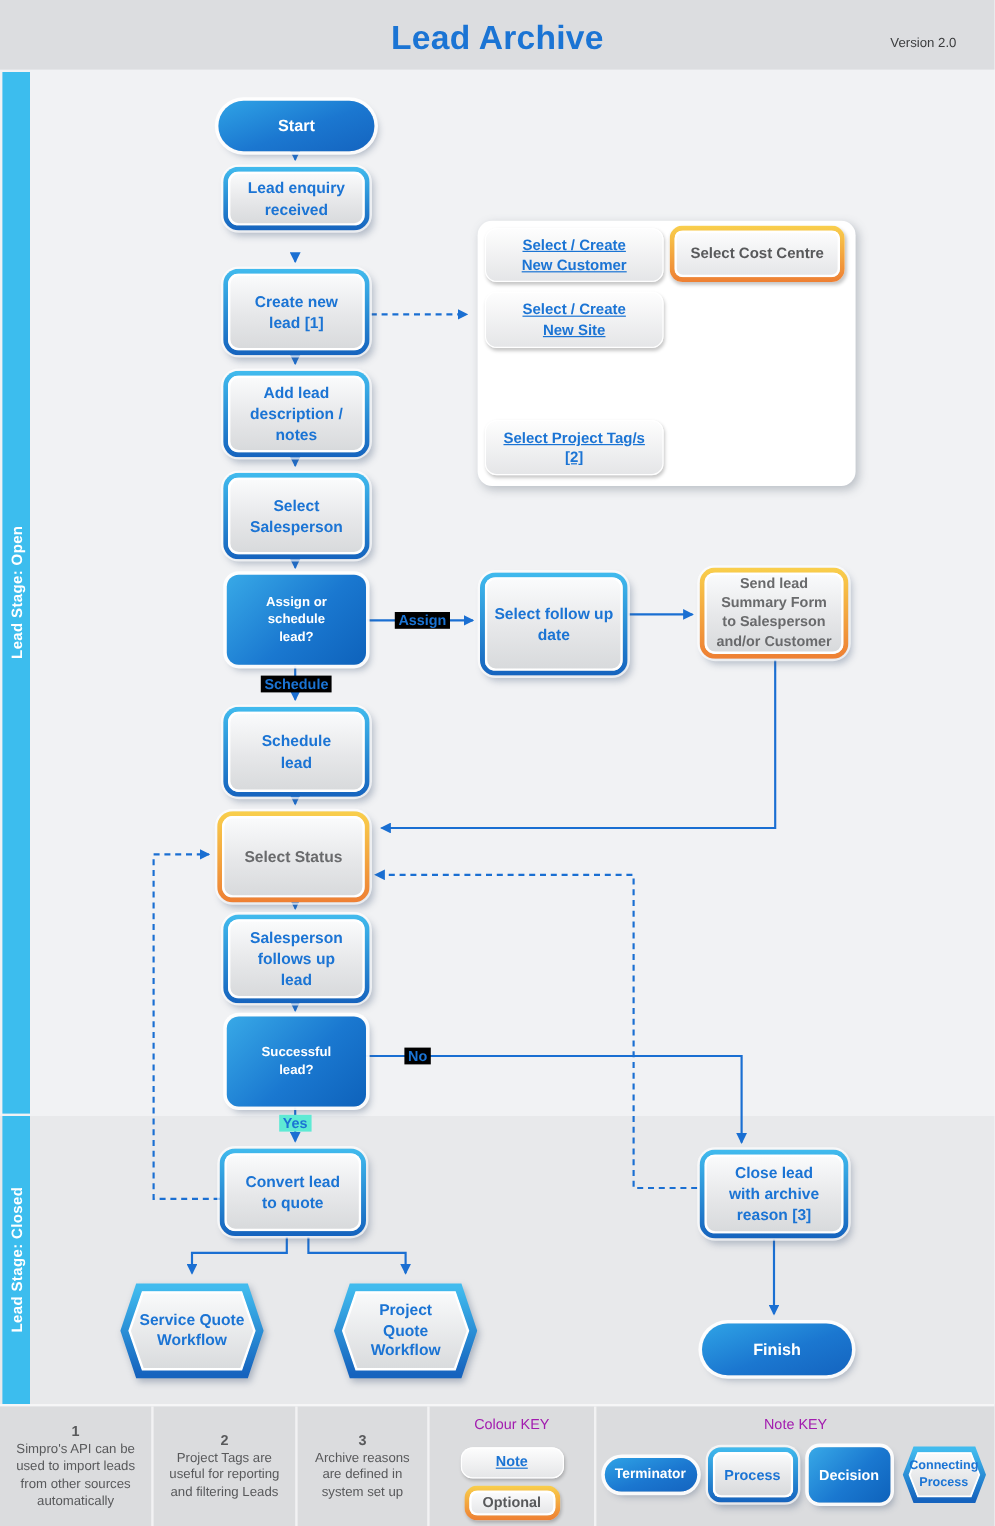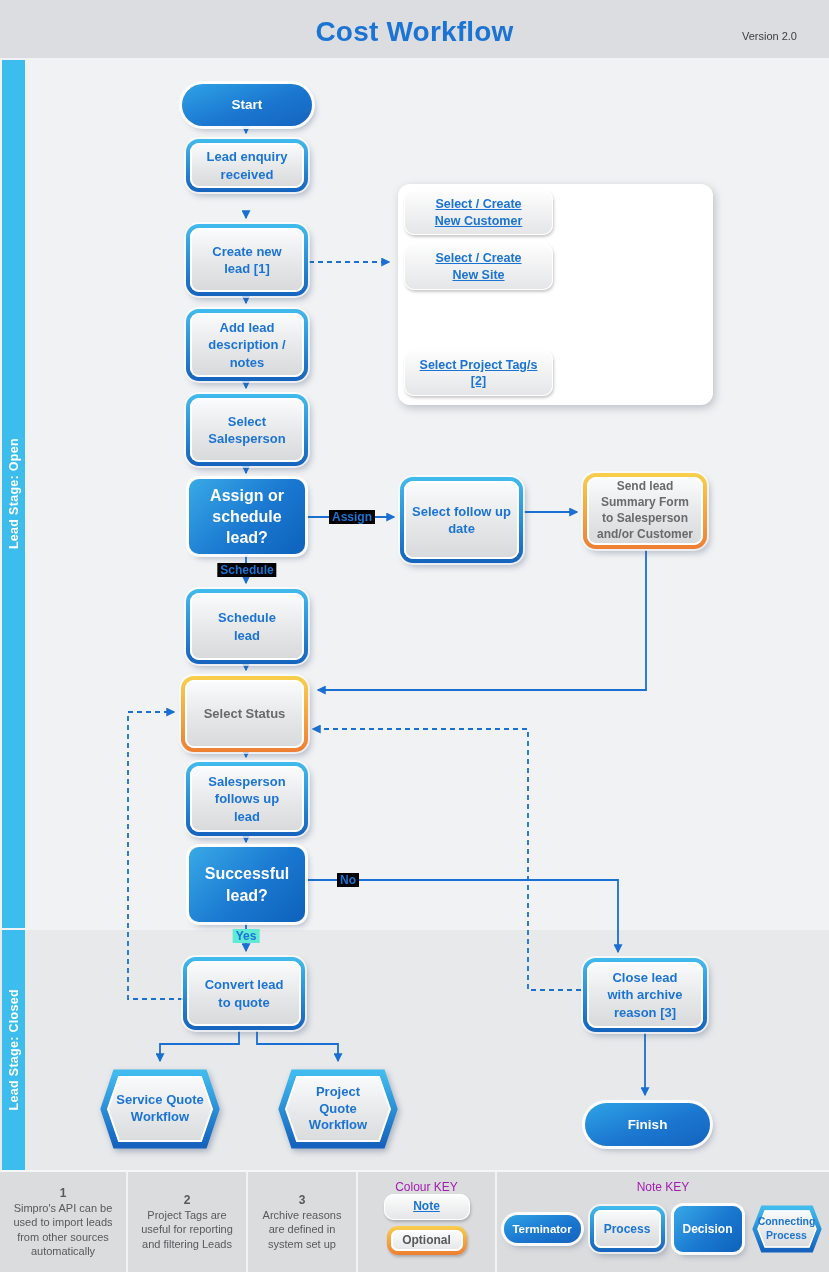--- a/index.html
+++ b/index.html
@@ -35,21 +35,21 @@
   .process{border-radius:13px;border:4px solid transparent;color:#1b74d4;font-size:13px;
         background:linear-gradient(180deg,#fbfcfd 0%,#e6e7e9 55%,#d7d9db 100%) padding-box,
                    linear-gradient(180deg,#41bbee 0%,#1563be 100%) border-box;
         box-shadow:inset 0 0 0 2px #fff, 0 0 0 2px rgba(255,255,255,.7), 3px 4px 6px rgba(70,90,120,.35);}
 
   .optional{border-radius:13px;border:4px solid transparent;color:#696a6c;font-size:12.5px;
         background:linear-gradient(180deg,#fbfcfd 0%,#e6e7e9 55%,#d7d9db 100%) padding-box,
                    linear-gradient(180deg,#f9cf4c 0%,#ee7f33 100%) border-box;
         box-shadow:inset 0 0 0 2px #fff, 0 0 0 2px rgba(255,255,255,.7), 3px 4px 6px rgba(70,90,120,.35);}
 
-  .decision{border-radius:10px;color:#fff;font-size:16px;
+  .decision{border-radius:10px;color:#fff;font-size:11px;
         background:linear-gradient(135deg,#38a9e7 0%,#1a78d0 55%,#0e62bb 100%);
         box-shadow:0 0 0 3px rgba(255,255,255,.92), 3px 4px 6px rgba(70,90,120,.4);}
 
   
   #panel{position:absolute;left:398px;top:184px;width:315px;height:221px;background:#fff;
          border-radius:12px;box-shadow:2px 3px 8px rgba(90,100,115,.35);z-index:1;}
   .chip{position:absolute;box-sizing:border-box;display:flex;align-items:center;justify-content:center;
         text-align:center;font-weight:bold;white-space:pre-line;font-size:12.5px;line-height:1.3;}
   .chip-note{border-radius:10px;color:#1b74d4;
         background:linear-gradient(180deg,#fefefe 0%,#e4e5e7 100%);
@@ -78,21 +78,21 @@
   #legendbar{position:absolute;left:0;top:1170px;width:829px;height:102px;background:#dbdcde;
         border-top:2px solid #f6f6f7;box-sizing:border-box;z-index:2;}
   .fn-cell{position:absolute;top:0;height:100%;box-sizing:border-box;border-right:2px solid #f2f2f3;
         display:flex;flex-direction:column;align-items:center;justify-content:center;padding:0 8px;}
   .fn-num{font-size:12px;font-weight:bold;color:#58595b;}
   .fn-text{font-size:11px;color:#58595b;text-align:center;line-height:1.3;margin-top:1px;}
   .key-title{font-size:12px;font-weight:normal;color:#a21caf;text-align:right;}
 
   #colour-key{position:absolute;left:358px;top:0;width:139px;height:100%;box-sizing:border-box;
         border-right:2px solid #f2f2f3;display:flex;flex-direction:column;align-items:center;padding-top:8px;}
-  #key-note{width:86px;height:26px;margin-top:0;font-size:12px;}
+  #key-note{width:86px;height:26px;margin-top:12px;font-size:12px;}
   #key-optional{width:80px;height:29px;margin-top:6px;font-size:12px;}
   #colour-key .chip{position:relative;}
 
   #shape-key{position:absolute;left:497px;top:0;width:332px;height:100%;display:flex;
         flex-direction:column;align-items:center;padding-top:8px;box-sizing:border-box;}
   #shape-row{display:flex;align-items:center;justify-content:center;gap:9px;margin-top:10px;}
   .sk{position:relative;box-sizing:border-box;display:flex;align-items:center;justify-content:center;
         text-align:center;font-weight:bold;white-space:pre-line;line-height:1.25;}
   #sk-terminator{width:77px;height:28px;border-radius:15px;font-size:11.5px;}
   #sk-process{width:75px;height:46px;font-size:12px;border-radius:11px;}
@@ -115,21 +115,21 @@
         <stop offset="0" stop-color="#fbfcfd"></stop>
           <stop offset="1" stop-color="#d7d9db"></stop>
       </linearGradient>
     </defs>
   </svg>
 
   <div class="section" id="sec-open"></div>
   <div class="section" id="sec-closed"></div>
 
   <div id="header">
-    <div id="title">Cost Workflow</div>
+    <div id="title">Lead Archive</div>
     <div id="version">Version 2.0</div>
   </div>
 
   <div class="stage-bar" id="bar-open">
     <span class="stage-label">Lead Stage: Open</span>
   </div>
   <div class="stage-bar" id="bar-closed">
     <span class="stage-label">Lead Stage: Closed</span>
   </div>
 
@@ -209,20 +209,21 @@
       <polygon points="19,9 101,9 112,41 101,73 19,73 8,41" fill="none" stroke="#ffffff" stroke-width="2"></polygon>
     </svg>
     <div class="hex-label" style="font-size:13px">Project
 Quote
 Workflow</div>
   </div>
 
   <div id="panel">
     <div class="chip chip-note" style="left:6px;top:6px;width:149px;height:45px">Select / Create
 New Customer</div>
+    <div class="chip chip-optional" style="left:160px;top:4px;width:146px;height:47px">Select Cost Centre</div>
     <div class="chip chip-note" style="left:6px;top:59px;width:149px;height:47px">Select / Create
 New Site</div>
     <div class="chip chip-note" style="left:6px;top:166px;width:149px;height:46px">Select Project Tag/s
 [2]</div>
   </div>
 
   <div class="edge-label bg-open" style="left:352px;top:517px">Assign</div>
   <div class="edge-label bg-open" style="left:247px;top:570px">Schedule</div>
   <div class="edge-label bg-open" style="left:348px;top:880px">No</div>
   <div class="edge-label bg-closed" style="left:246px;top:936px">Yes</div>

